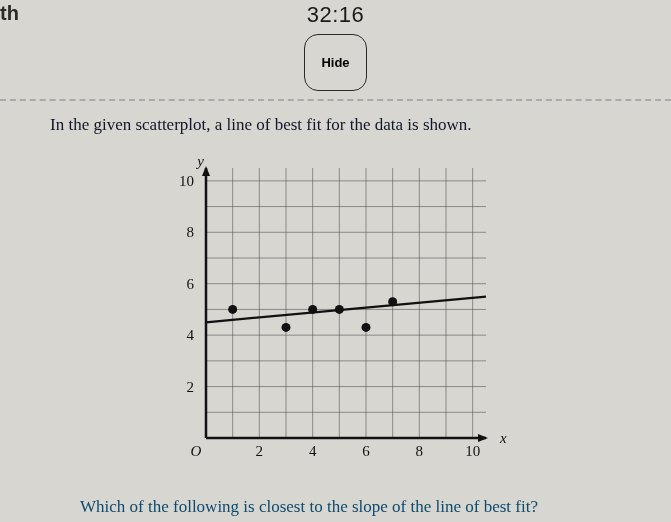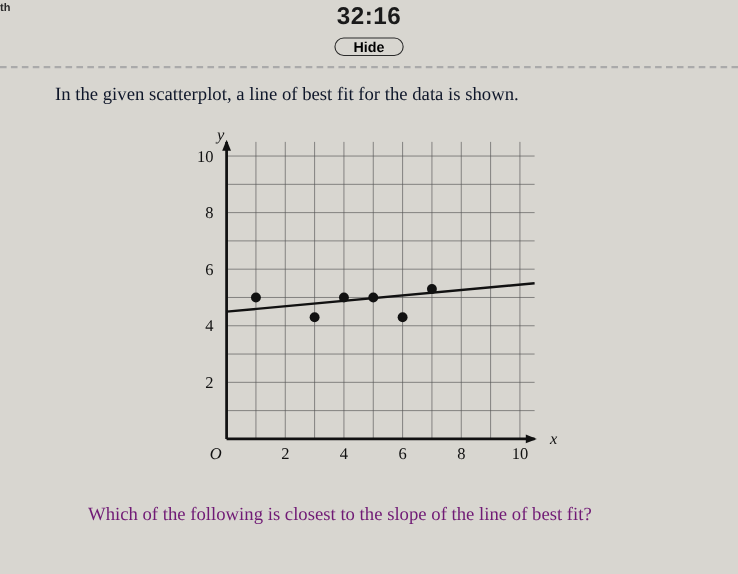--- a/index.html
+++ b/index.html
@@ -11,38 +11,38 @@
       color: #1a1a1a;
       position: relative;
       overflow: hidden;
     }
     .top-fragment {
       position: absolute;
       top: 2px;
       left: 0;
       font-family: Arial, sans-serif;
       font-weight: bold;
-      font-size: 10px;
+      font-size: 20px;
       color: #2a2a2a;
     }
     .header {
       text-align: center;
       padding-top: 2px;
     }
     .timer {
       font-family: Arial, sans-serif;
-      font-weight: bold;
+      font-weight: normal;
       font-size: 22px;
       color: #1a1a1a;
       letter-spacing: 0.5px;
     }
     .hide-button {
       display: inline-block;
       margin-top: 6px;
-      padding: 0 16px;
+      padding: 20px 16px;
       border: 1.5px solid #2a2a2a;
       border-radius: 14px;
       font-family: Arial, sans-serif;
       font-size: 13px;
       font-weight: bold;
       background: transparent;
       cursor: pointer;
       text-align: center;
     }
     .dashed-line {
@@ -62,21 +62,21 @@
       width: 360px;
       height: 320px;
       margin: 18px auto 0 auto;
     }
     .chart-svg {
       display: block;
     }
     .followup {
       margin: 24px 0 0 80px;
       font-size: 17px;
-      color: #701a75;
+      color: #0c4a6e;
     }
   </style>
 </head>
 <body>
 
 <div class="top-fragment">th</div>
 
 <div class="header">
   <div class="timer">32:16</div>
   <button class="hide-button">Hide</button>

